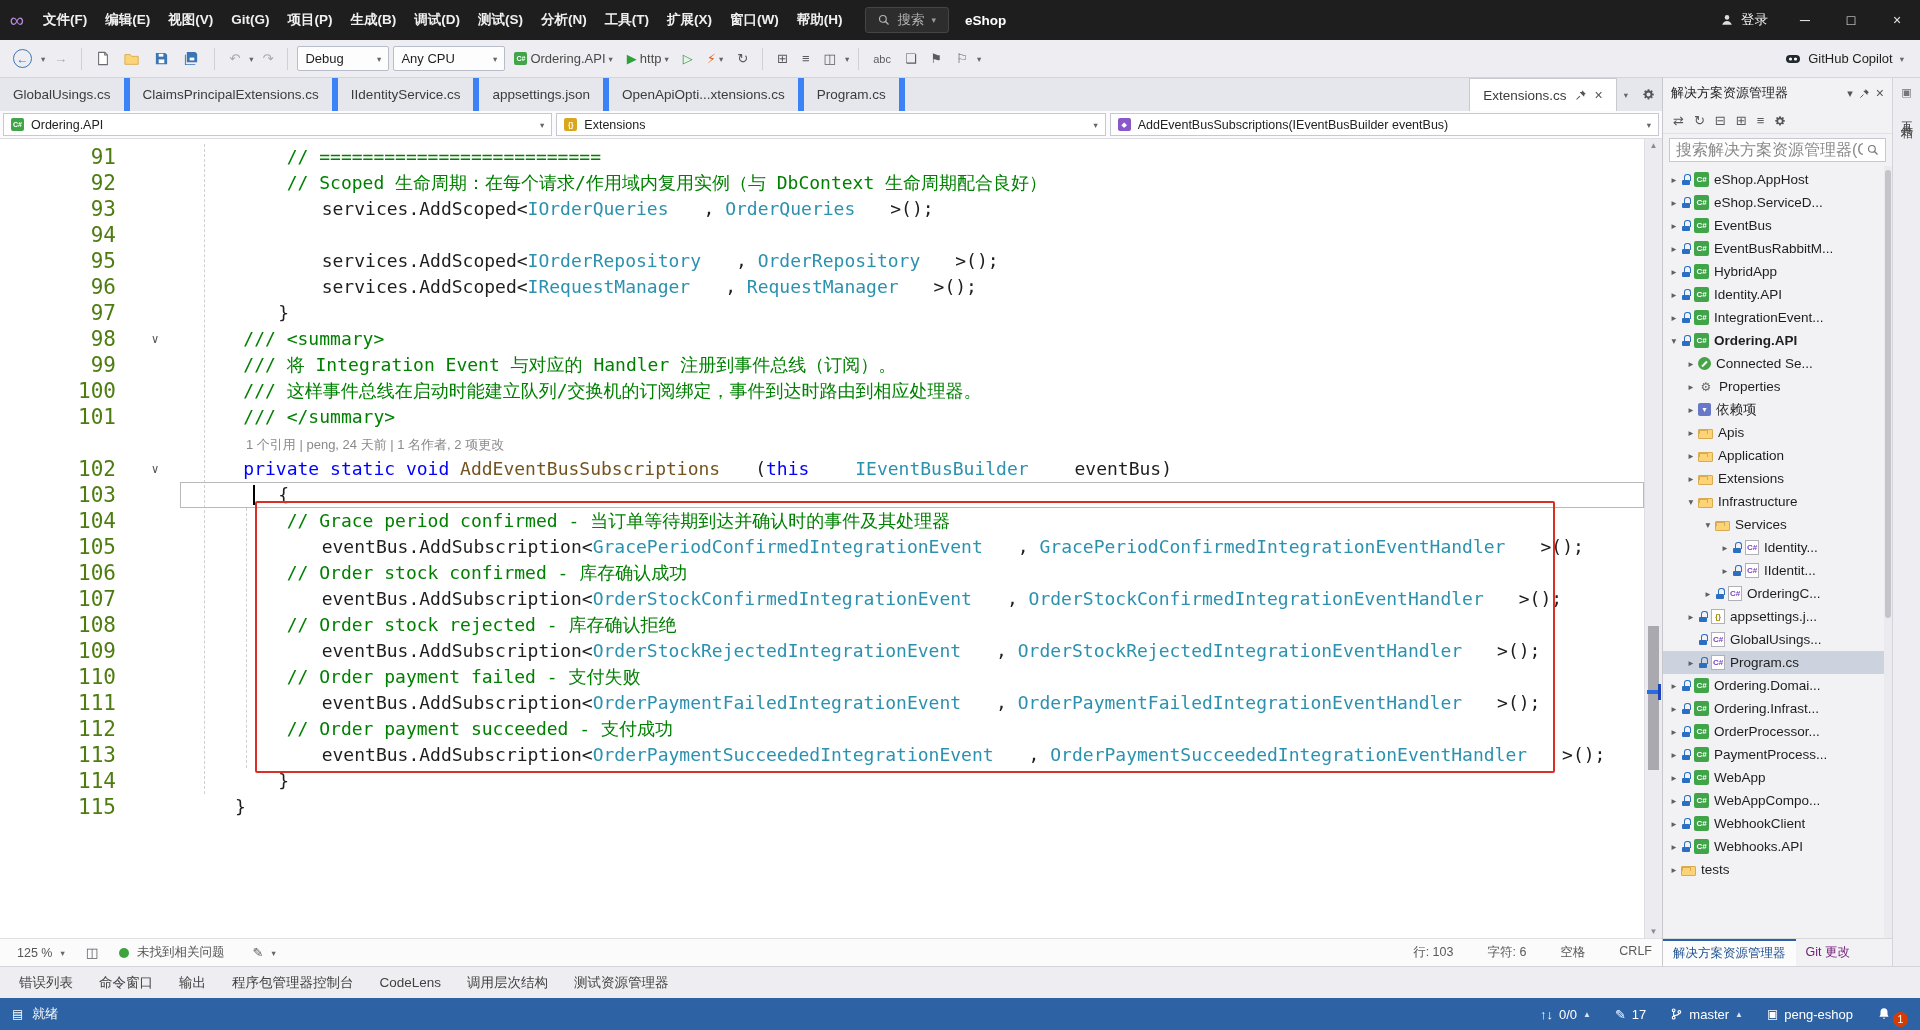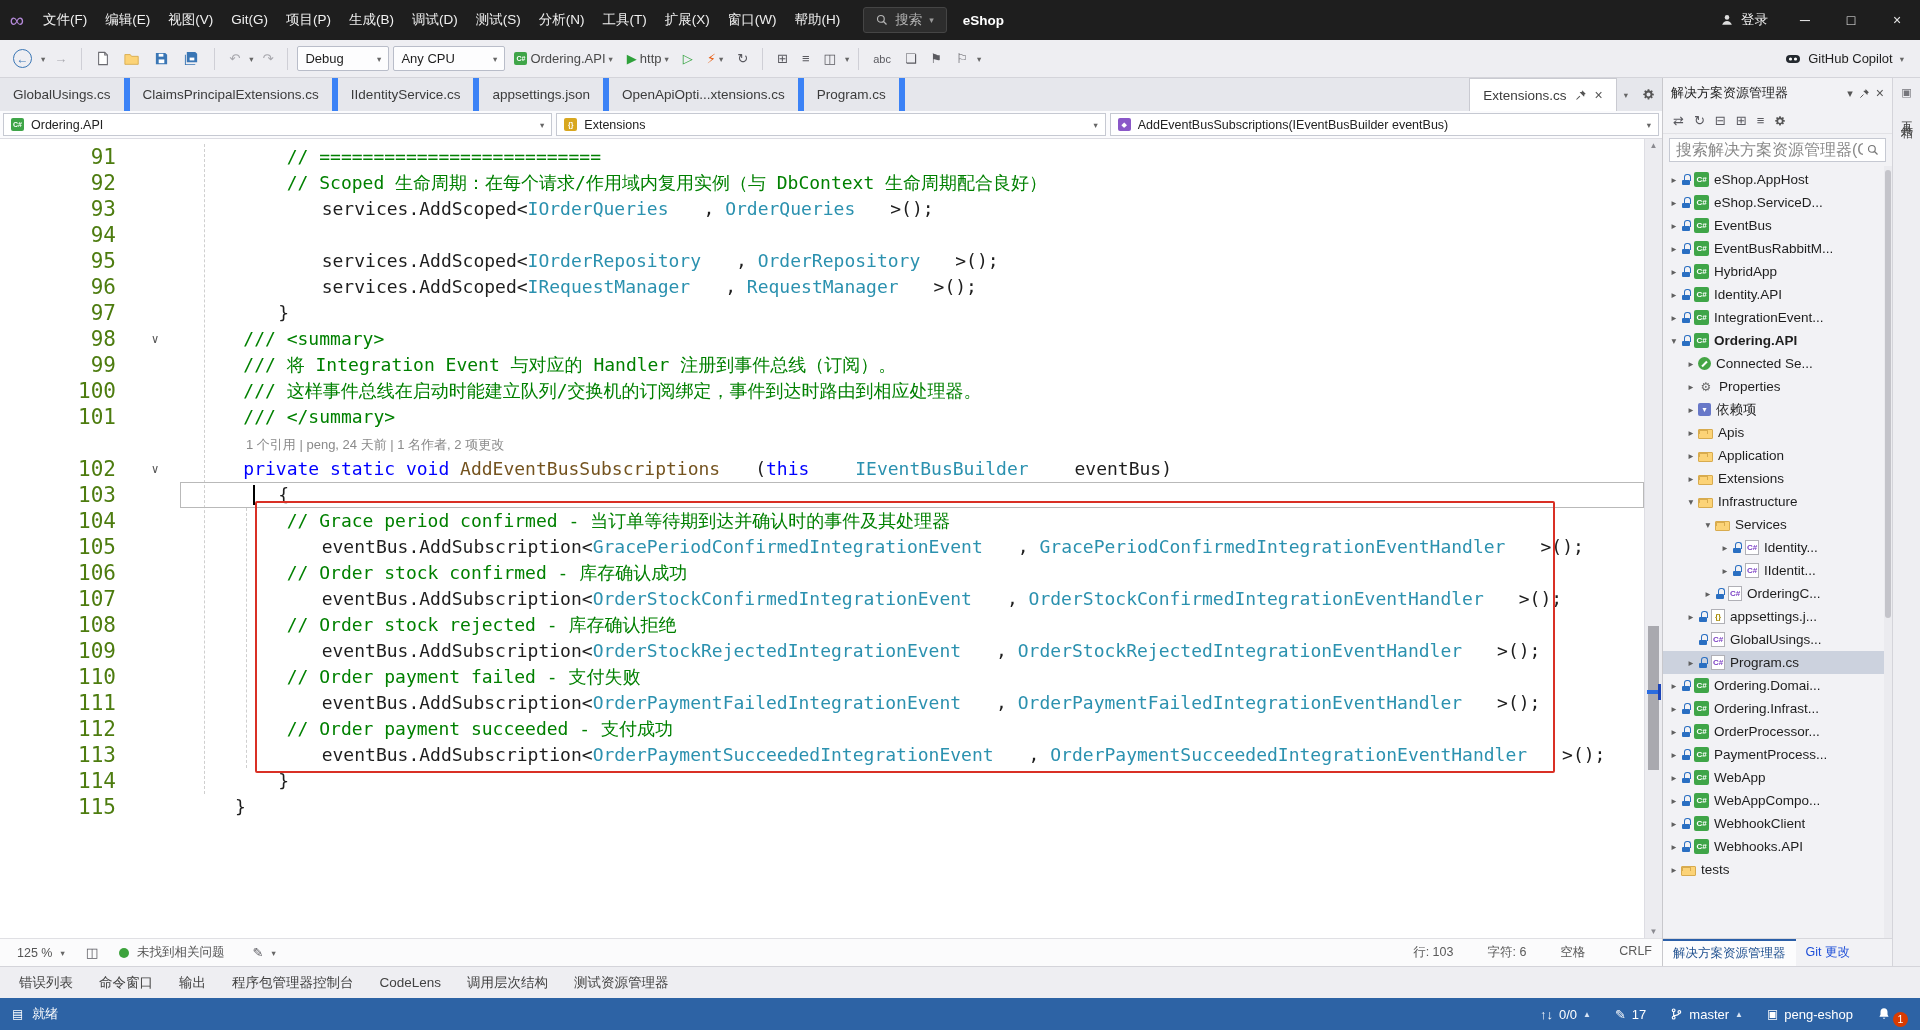--- a/index.html
+++ b/index.html
@@ -111,21 +111,21 @@
   .ic-json { background:#fff; border:1px solid #b0b0b6; color:#a68a00; font-size:8px; font-weight:bold; width:14px; height:15px; }
   .ic-folder { width:15px; height:10px; background:#fcd377; border:1px solid #d8ab4e; border-radius:1px; margin-top:3px; }
   .ic-folder:before { content:""; position:absolute; top:0px; left:0px; width:7px; height:3px; background:#fcd377; border:1px solid #d8ab4e; border-bottom:none; border-radius:1px 1px 0 0; }
   .ic-plug { width:13px; height:13px; border-radius:50%; background:#45a545; }
   .ic-plug:after { content:""; width:7px; height:2px; background:#fff; transform:rotate(-45deg); }
   .ic-wrench { color:#666; font-size:12px; }
   .ic-pkg { width:13px; height:13px; background:#6878c8; border-radius:2px; color:#fff; font-size:8px; }
   .tree-scroll { position:absolute; right:0; top:0; width:8px; bottom:0; background:#ebebef; }
   .tree-thumb { position:absolute; left:1px; right:1px; top:4px; height:58%; background:#c4c4ca; border-radius:3px; }
   .rp-tabs { height:28px; display:flex; align-items:stretch; border-top:1px solid #d7d7dc; flex:none; font-size:12.5px; }
-  .rp-tab { display:flex; align-items:center; padding:0 10px; color:#1d4ed8; }
+  .rp-tab { display:flex; align-items:center; padding:0 10px; color:#701a75; }
   .rp-tab.active { background:#fcfcfd; border-top:2px solid #2b5fa8; color:#1e4f8f; }
 
   
   .right-strip { width:28px; background:#eeeef2; border-left:1px solid #d4d4da; display:flex; flex-direction:column; align-items:center; padding-top:8px; gap:8px; flex:none; }
   .strip-ic { color:#76767c; font-size:11px; }
   .strip-label { writing-mode:vertical-rl; font-size:12.5px; color:#444; letter-spacing:3px; margin-top:4px; }
 
   
   .bottom-tabs { height:32px; background:#eeeef2; border-top:1px solid #d4d4da; display:flex; align-items:center; padding-left:6px; flex:none; font-size:13.5px; color:#424242; }
   .btab { padding:0 13px; line-height:32px; }
@@ -139,21 +139,21 @@
   .badge { background:#d83b01; border-radius:8px; min-width:15px; height:15px; display:inline-flex; align-items:center; justify-content:center; font-size:10.5px; padding:0 3px; margin-left:-4px; margin-top:10px; }
   svg { display:block; }
 </style>
 </head>
 <body>
 
 <div class="app">
 
   <header class="titlebar">
     <span class="vs-logo">∞</span>
-    <nav id="menu-bar" style="display:flex;">
+    <nav id="menu-bar" style="display:flex;font-weight:bold;">
         <span class="menu-item">文件(F)</span>
         <span class="menu-item">编辑(E)</span>
         <span class="menu-item">视图(V)</span>
         <span class="menu-item">Git(G)</span>
         <span class="menu-item">项目(P)</span>
         <span class="menu-item">生成(B)</span>
         <span class="menu-item">调试(D)</span>
         <span class="menu-item">测试(S)</span>
         <span class="menu-item">分析(N)</span>
         <span class="menu-item">工具(T)</span>

